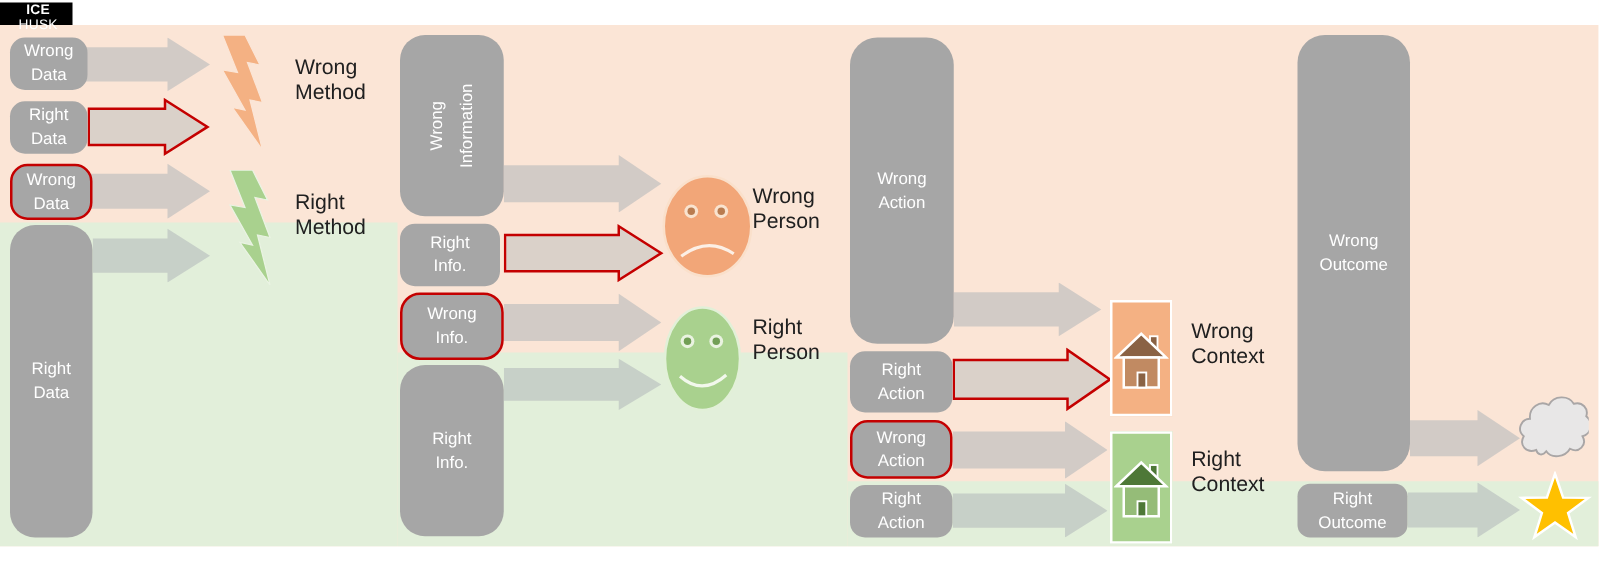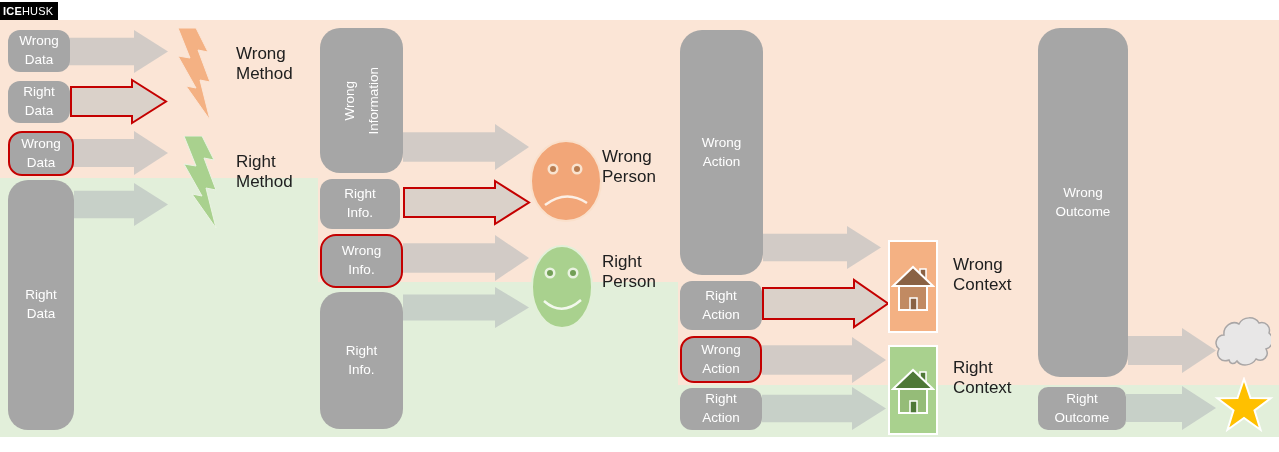--- a/index.html
+++ b/index.html
@@ -31,21 +31,21 @@
     position:absolute; color:#202020; font-size:17px; line-height:1.18;
     white-space:pre-line;
   }
   .vtext {
     transform:rotate(-90deg); white-space:pre-line; text-align:center;
     line-height:1.75; width:160px; color:#fff; font-size:13.5px;
   }
   .logo {
     position:absolute; left:0; top:2px; width:58px; height:18px; background:#000;
     color:#fff; display:flex; align-items:center; padding-left:3px;
-    box-sizing:border-box; font-size:11px; letter-spacing:0.2px;
+    box-sizing:border-box; font-size:11px; letter-spacing:0.2px;flex-direction:column;
   }
   .logo .ice  { font-weight:900; }
   .logo .husk { font-weight:400; }
   .cbox {
     position:absolute; box-sizing:border-box; border:2px solid #ffffff;
     display:flex; align-items:center; justify-content:center;
   }
 </style>
 </head>
 <body>

